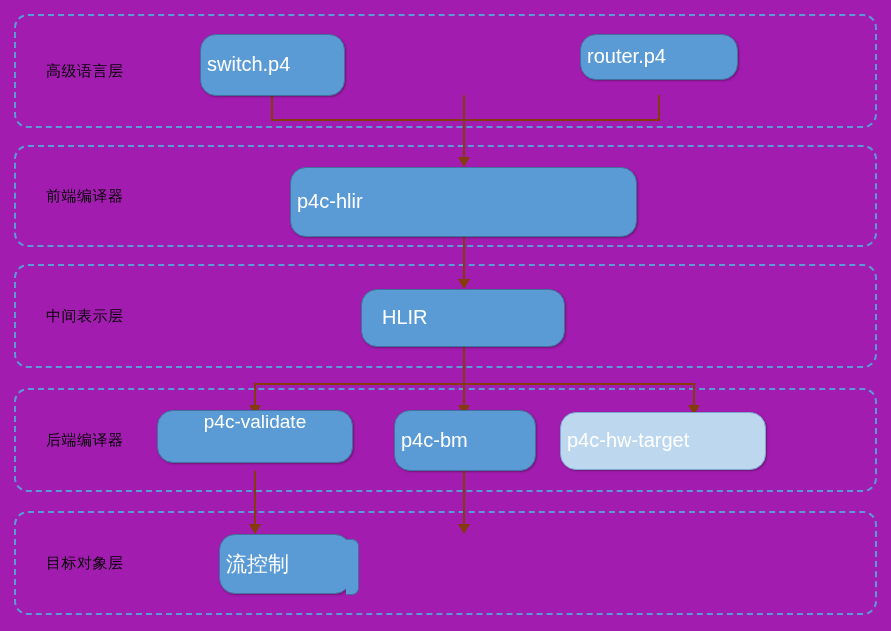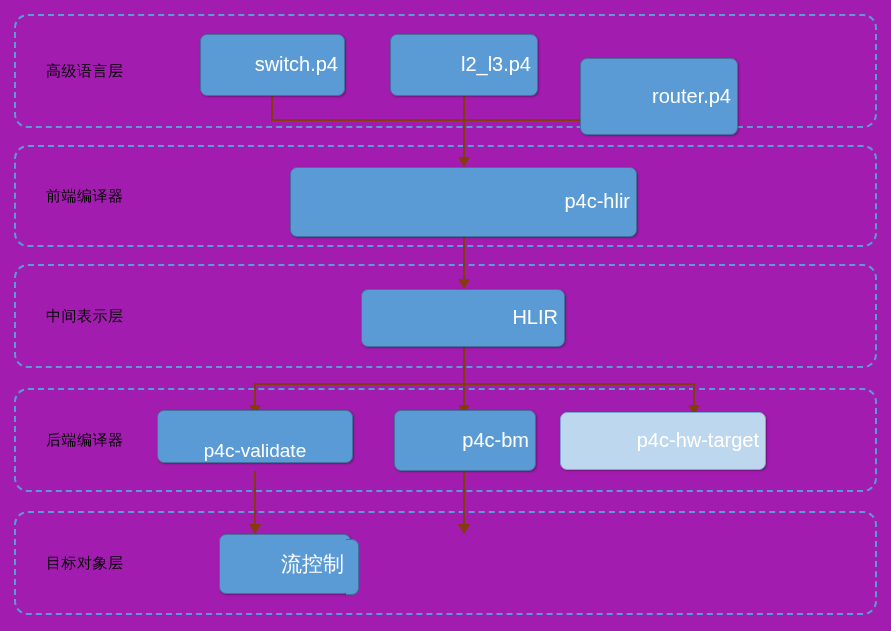--- a/index.html
+++ b/index.html
@@ -36,25 +36,25 @@
     white-space: nowrap;
     letter-spacing: 0.5px;
   }
 
   
   .node {
     position: absolute;
     box-sizing: border-box;
     background: #5b9bd5;
     border: 1px solid #41719c;
-    border-radius: 7px;
+    border-radius: 16px;
     color: #ffffff;
     display: flex;
     align-items: center;
-    justify-content: flex-end;
+    justify-content: flex-start;
     text-align: center;
     font-size: 20px;
     line-height: 1.18;
     box-shadow: 1px 1px 2px rgba(0,0,0,0.30);
     z-index: 5;
     padding: 0 6px;
   }
   .node.light {
     background: #bdd7ee;
     border: 1px solid #7ba7cf;
@@ -141,24 +141,21 @@
   <div class="arrowhead" style="left:688px; top:405px;"></div>
 
   <div class="conn v" style="left:254px; top:471px; height:57px;"></div>
   <div class="arrowhead" style="left:249px; top:524px;"></div>
   <div class="conn v" style="left:463px; top:471px; height:57px;"></div>
   <div class="arrowhead" style="left:458px; top:524px;"></div>
 
   <div class="node" style="left:200px; top:34px; width:145px; height:62px;">
     <span>switch.p4</span>
   </div>
-  <div class="node" style="left:390px; top:34px; width:148px; height:62px;">
-    <span>l2_l3.p4</span>
-  </div>
-  <div class="node" style="left:580px; top:34px; width:158px; height:77px;margin-top:24px;">
+  <div class="node" style="left:580px; top:34px; width:158px; height:46px;">
     <span>router.p4</span>
   </div>
 
   <div class="node" style="left:290px; top:167px; width:347px; height:70px;">
     <span>p4c-hlir</span>
   </div>
 
   <div class="node" style="left:361px; top:289px; width:204px; height:58px;padding-left:20px;">
     <span>HLIR</span>
   </div>

